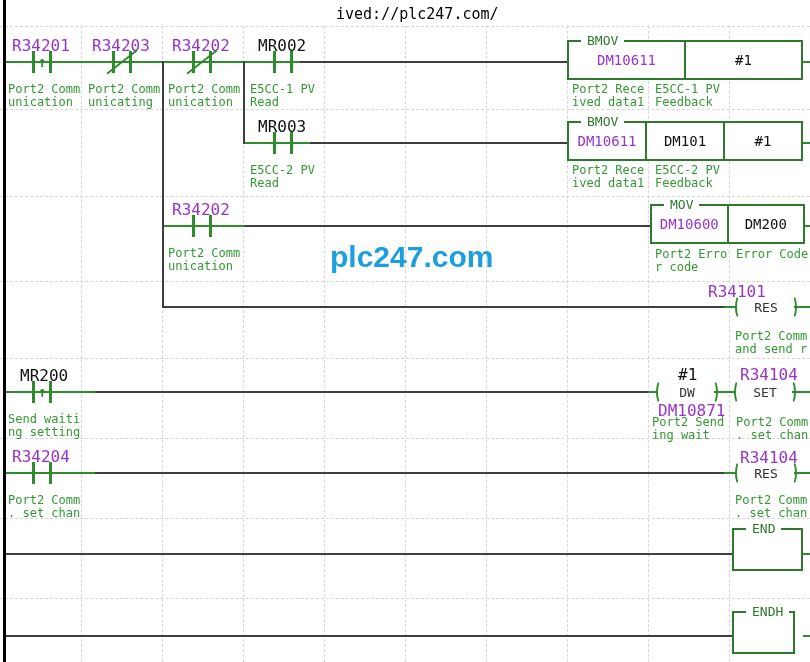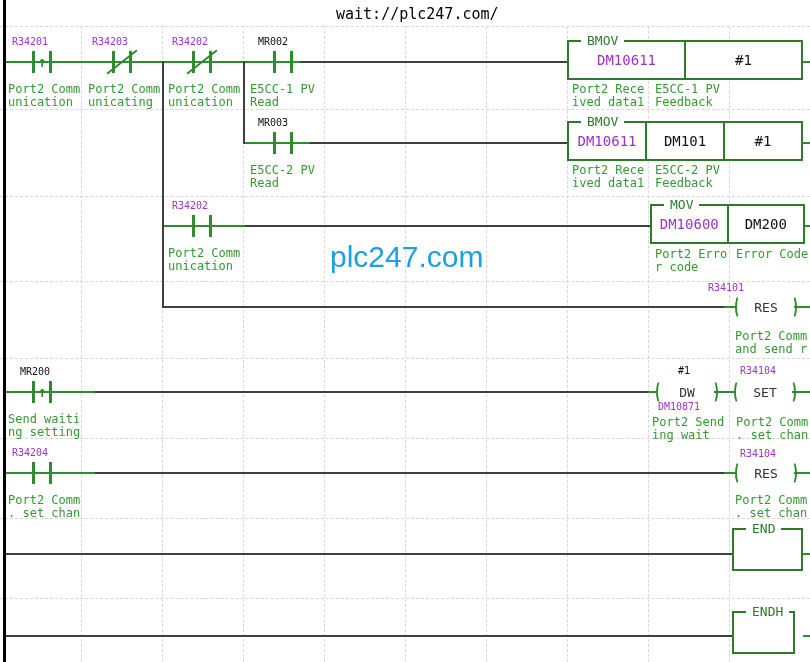--- a/index.html
+++ b/index.html
@@ -10,21 +10,21 @@
   body{background:#fff}
   #stage{position:relative;width:810px;height:662px;background:#fff;overflow:hidden;
          font-family:"DejaVu Sans Mono",monospace}
   .vgrid{position:absolute;top:26px;bottom:0;width:0;border-left:1px dashed #d6d6d6;z-index:0}
   .hgrid{position:absolute;left:0;right:0;height:0;border-top:1px dashed #d6d6d6;z-index:0}
   .rail{position:absolute;left:3px;top:0;width:3px;height:662px;background:#000;z-index:3}
   .wh{position:absolute;height:2px;background:var(--wire);z-index:2}
   .wh.g{background:var(--sym)}
   .wv{position:absolute;width:2px;background:var(--wire);z-index:2}
   .hdr{position:absolute;top:5px;font-size:15px;color:#000;z-index:3}
-  .dlabel{position:absolute;font-size:10px;color:var(--pur);z-index:3;white-space:nowrap}
+  .dlabel{position:absolute;font-size:16px;color:var(--pur);z-index:3;white-space:nowrap}
   .dlabel.k{color:var(--blk)}
   .cmt{position:absolute;font-size:12px;line-height:13px;color:var(--grn);
        white-space:pre-line;z-index:3}
   .contact{position:absolute;width:30px;height:26px;z-index:4}
   .cbar{position:absolute;top:2px;width:3px;height:22px;background:var(--sym)}
   .cbar.l{left:5px}.cbar.r{right:5px}
   .edge{position:absolute;left:0;right:0;top:2px;text-align:center;font-size:15px;
         line-height:22px;color:var(--sym);font-weight:bold}
   .ncslash{position:absolute;left:-4px;top:12px;width:38px;height:2px;background:var(--sym);
         transform:rotate(-38deg)}
@@ -35,21 +35,21 @@
   .ctext{font-size:13px;color:#333}
   .fblock{position:absolute;border:2px solid var(--symd);background:#fff;z-index:4}
   .ftitle{position:absolute;top:-9px;left:12px;background:#fff;padding:0 6px;
         color:var(--symd);font-size:13px;line-height:15px}
   .fcells{display:flex;height:100%}
   .fcell{flex:1;display:flex;align-items:center;justify-content:center;
         font-size:14px;color:var(--blk);border-left:2px solid var(--symd)}
   .fcell:first-child{border-left:none}
   .fcell.purple{color:var(--pur)}
   .wm{position:absolute;left:330px;top:240px;font-family:"Liberation Sans",sans-serif;
-        font-size:30px;font-weight:normal;color:var(--wm);z-index:1}
+        font-size:30px;font-weight:bold;color:var(--wm);z-index:1}
 </style>
 </head>
 <body>
 
 <div id="stage">
   <div id="grid">
       <div class="vgrid" style="left: 81px;"></div>
       <div class="vgrid" style="left: 162px;"></div>
       <div class="vgrid" style="left: 243px;"></div>
       <div class="vgrid" style="left: 324px;"></div>
@@ -62,21 +62,21 @@
       <div class="hgrid" style="top: 109px;"></div>
       <div class="hgrid" style="top: 196px;"></div>
       <div class="hgrid" style="top: 281px;"></div>
       <div class="hgrid" style="top: 358px;"></div>
       <div class="hgrid" style="top: 438px;"></div>
       <div class="hgrid" style="top: 518px;"></div>
       <div class="hgrid" style="top: 598px;"></div>
     </div>
   <div class="rail"></div>
 
-  <div class="hdr" style="left:336px">wait://plc247.com/</div>
+  <div class="hdr" style="left:336px">ived://plc247.com/</div>
 
   <div class="wm">plc247.com</div>
 
   <div class="wh g" style="left:5px;top:61px;width:295px"></div>
   <div class="wh" style="left:300px;top:61px;width:267px"></div>
   <div class="wh g" style="left:803px;top:61px;width:7px"></div>
 
   <div class="wh g" style="left:243px;top:142px;width:67px"></div>
   <div class="wh" style="left:310px;top:142px;width:257px"></div>
   <div class="wh g" style="left:803px;top:142px;width:7px"></div>

